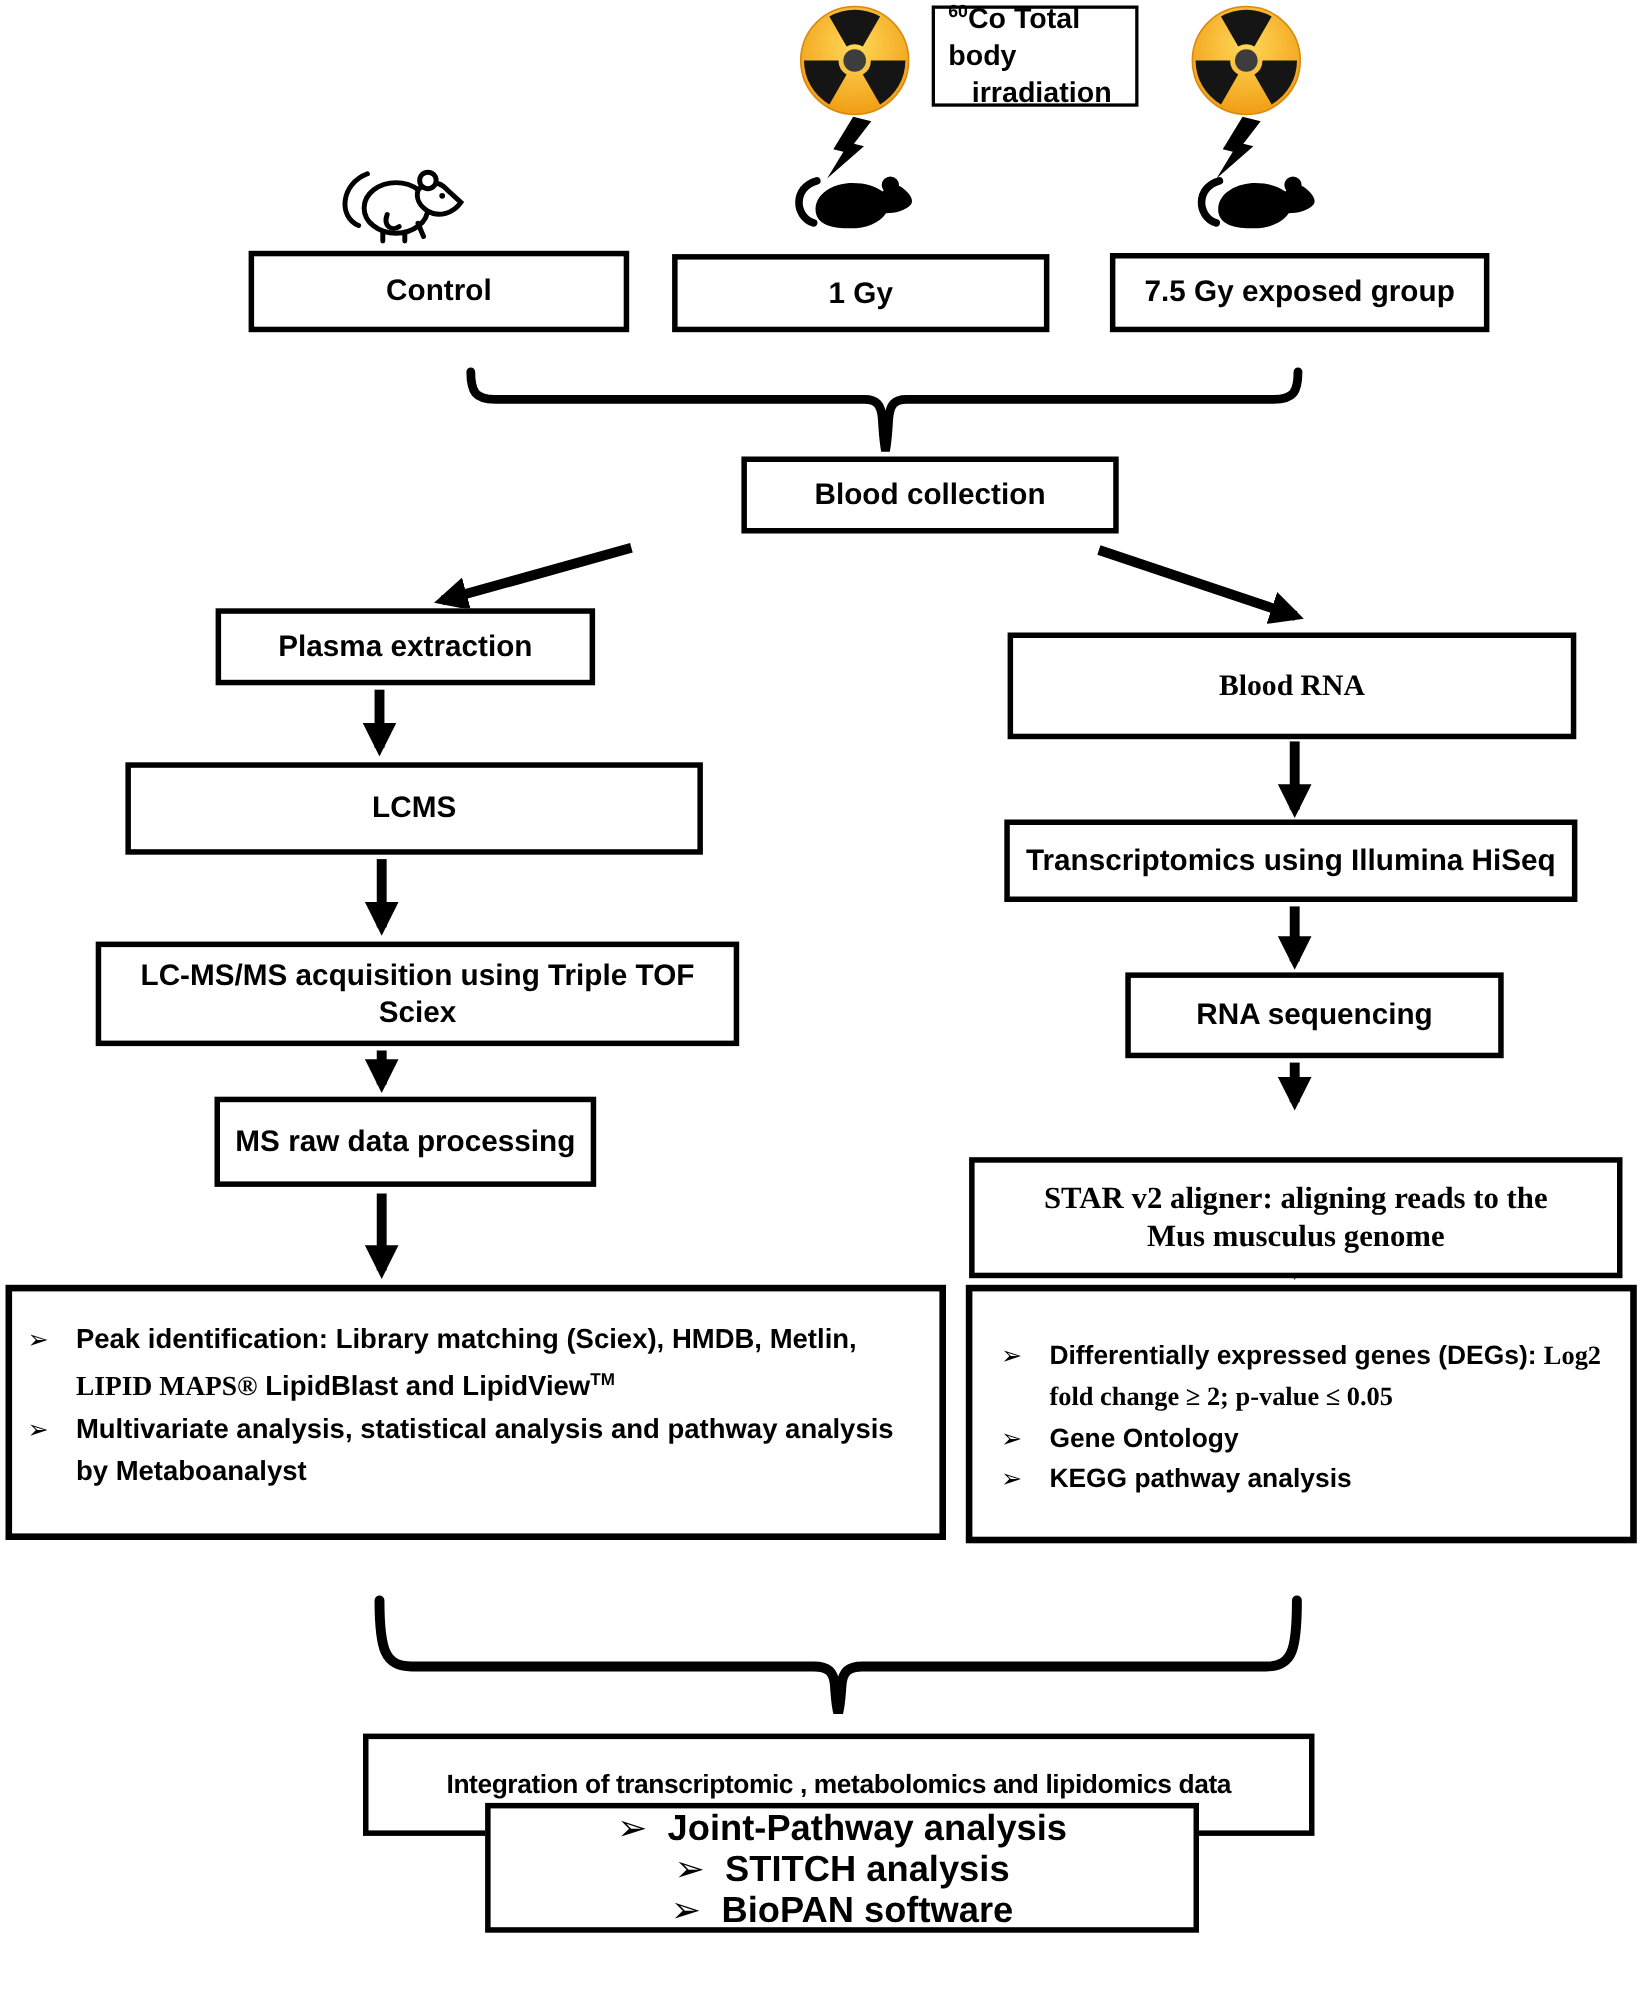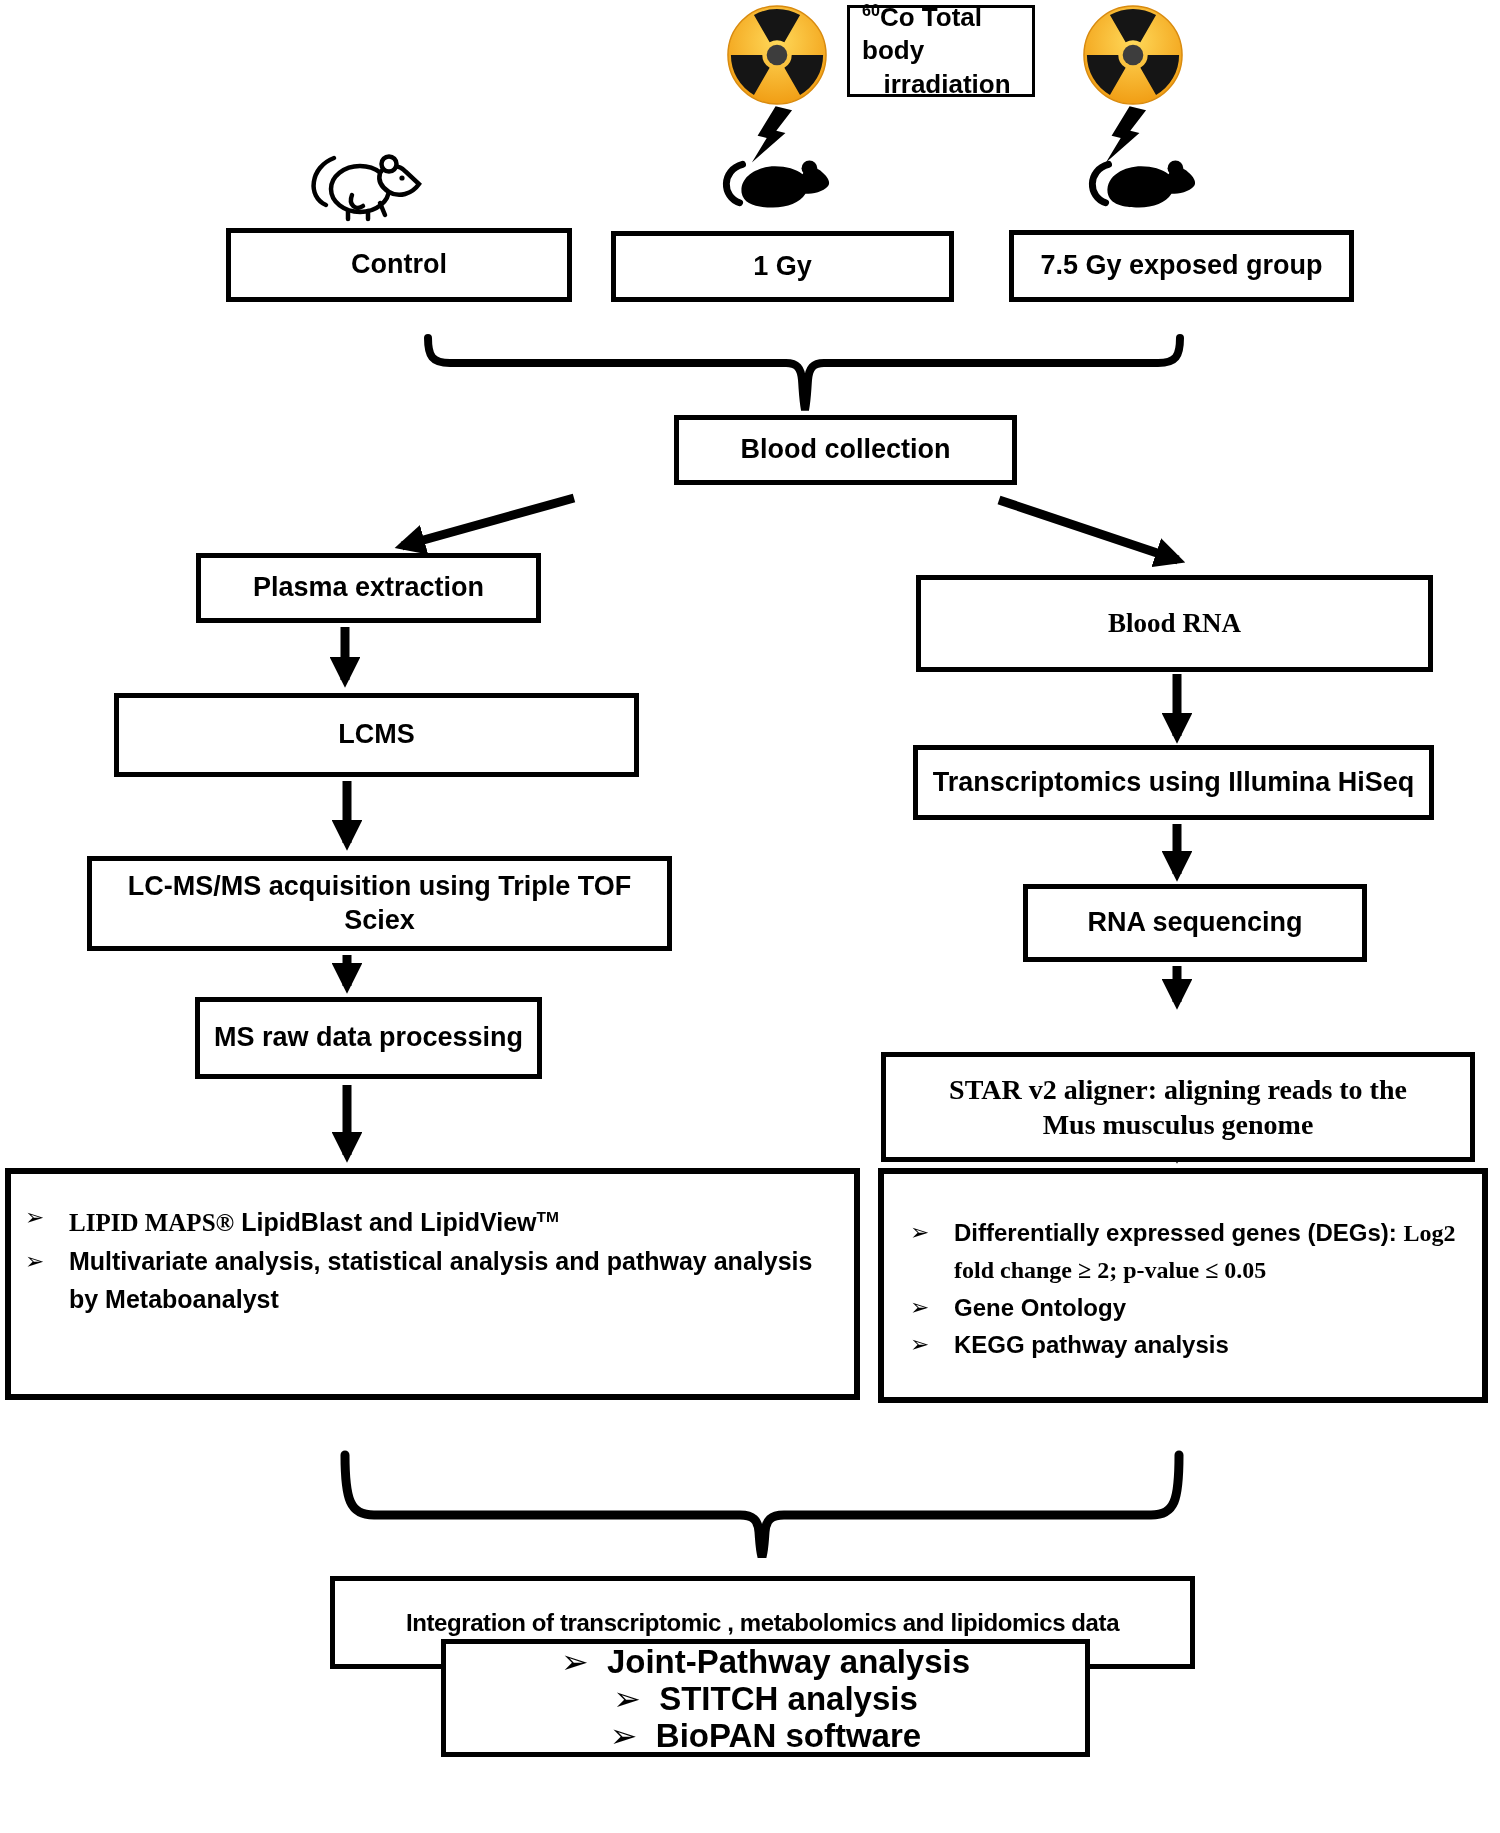--- a/index.html
+++ b/index.html
@@ -157,20 +157,21 @@
   </div>
 
   <div class="box serif" style="left:881px;top:1012px;width:594px;height:110px;font-size:28px;margin-top:40px;">
     <span class="ln">STAR v2 aligner: aligning reads to the</span>
     <span class="ln">Mus musculus genome</span>
   </div>
 
   <div class="box bigbox" style="left:5px;top:1168px;width:855px;height:232px;border-width:6px;padding:24px 10px 0 0;">
     <div class="blt">
       <span class="mk">➢</span>
+      <span class="ln">Peak identification: Library matching (Sciex), HMDB, Metlin,</span>
       <span class="ln"><span class="serif">LIPID MAPS®</span><span> LipidBlast and LipidView</span><sup>TM</sup></span>
     </div>
     <div class="blt">
       <span class="mk">➢</span>
       <span class="ln">Multivariate analysis, statistical analysis and pathway analysis</span>
       <span class="ln">by Metaboanalyst</span>
     </div>
   </div>
 
   <div class="box bigbox" style="left:878px;top:1168px;width:610px;height:235px;border-width:6px;padding:40px 8px 0 0;font-size:24px;line-height:37px;">

